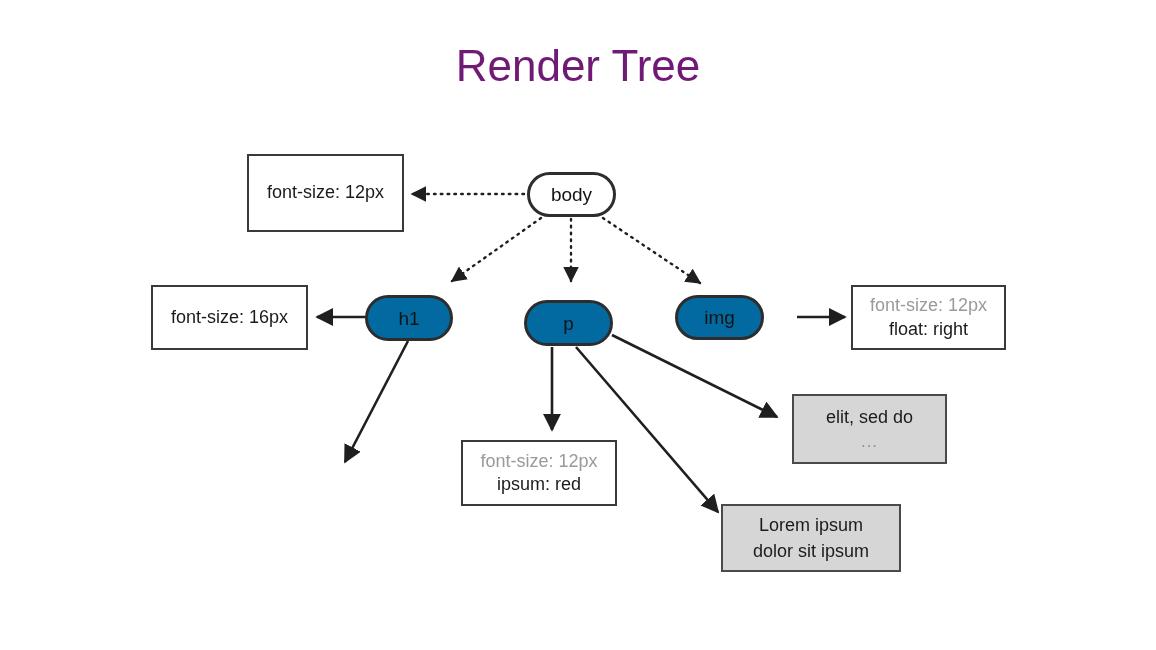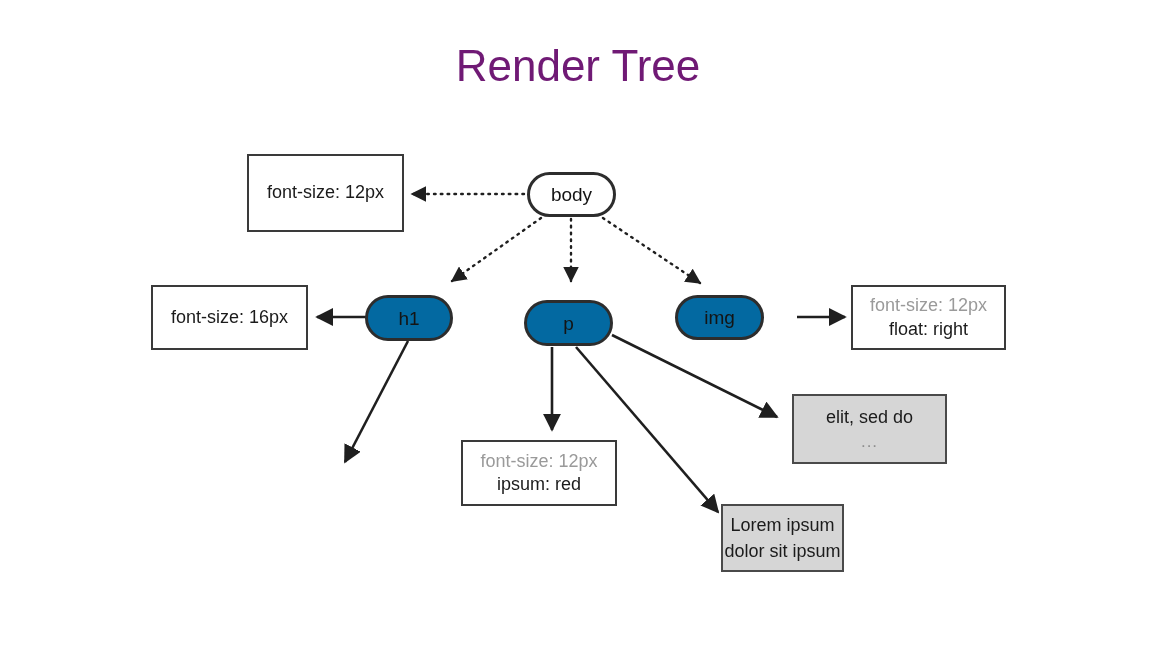--- a/index.html
+++ b/index.html
@@ -157,21 +157,21 @@
     <span class="inherited">font-size: 12px</span>
     <span class="own">float: right</span>
   </div>
 
   <div class="node stylebox" style="left:461px; top:440px; width:156px; height:66px;">
     <span class="inherited">font-size: 12px</span>
     <span class="own">ipsum: red</span>
   </div>
 
 
-  <div class="node textbox" style="left:721px; top:504px; width:123px; height:68px;">
+  <div class="node textbox" style="left:721px; top:504px; width:180px; height:68px;">
     <span>Lorem ipsum</span>
     <span class="line2">dolor sit ipsum</span>
   </div>
 
   <div class="node textbox" style="left:748px; top:394px; width:155px; height:70px;margin-left:44px;">
     <span>elit, sed do</span>
     <span class="line2 ellipsis">...</span>
   </div>
 
   <div class="node pill root" style="left:527px; top:172px; width:89px; height:45px;">

